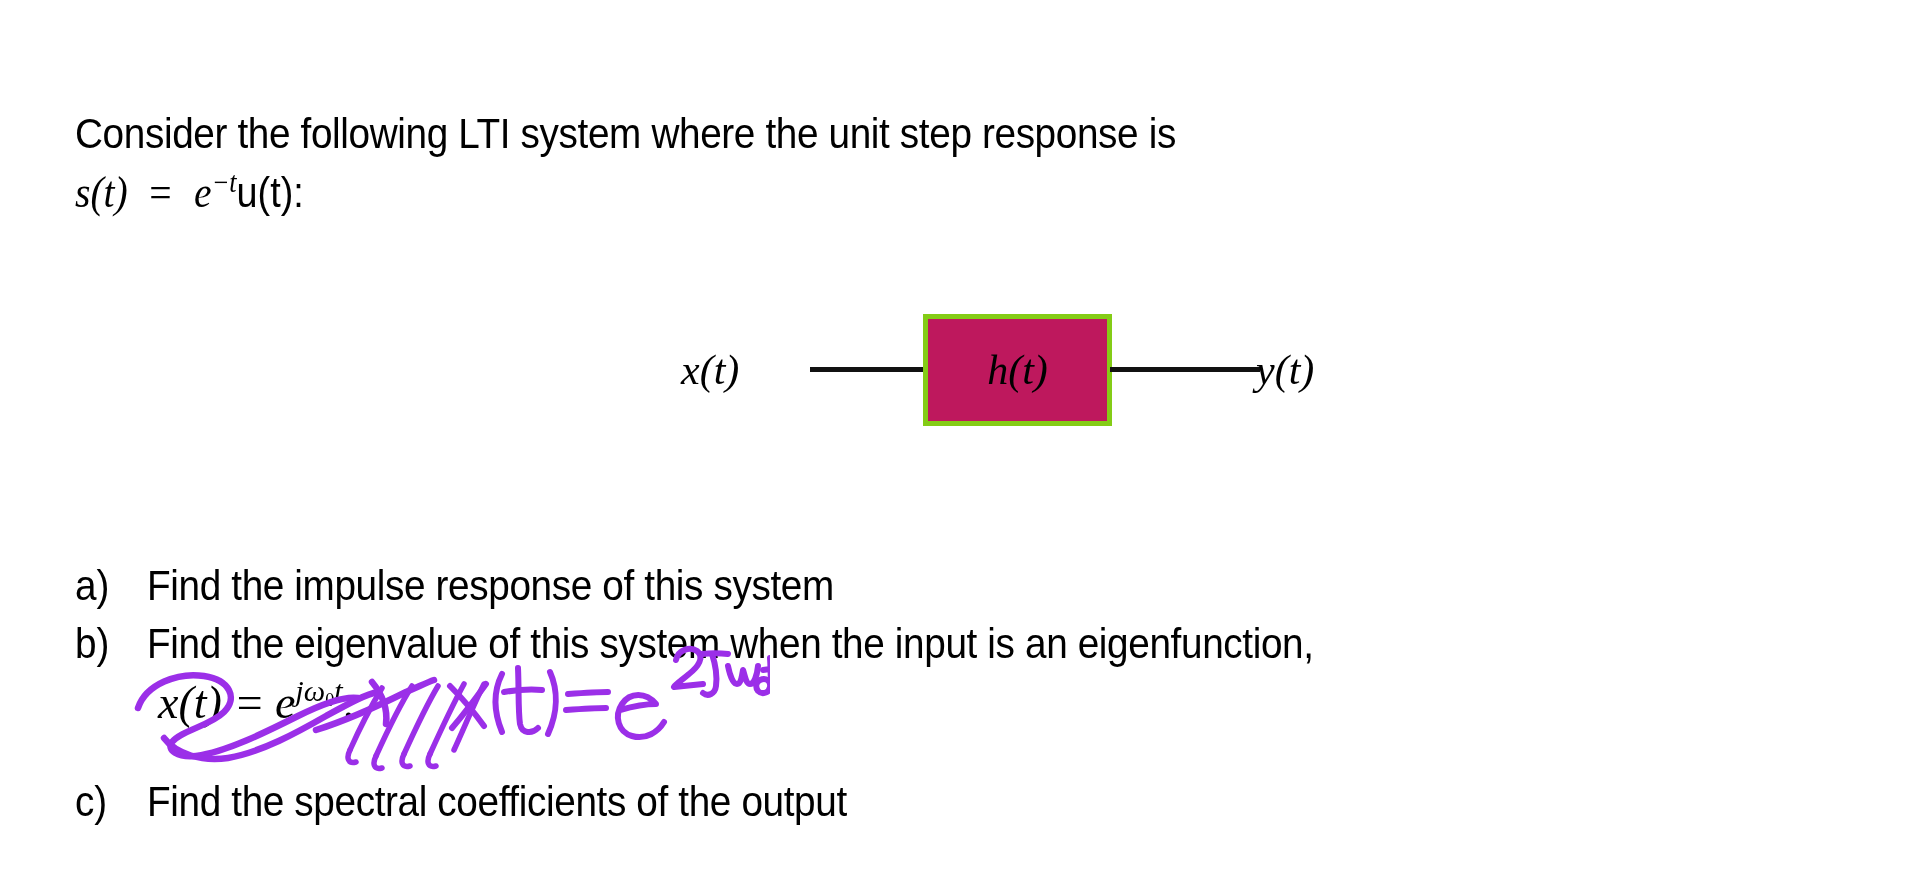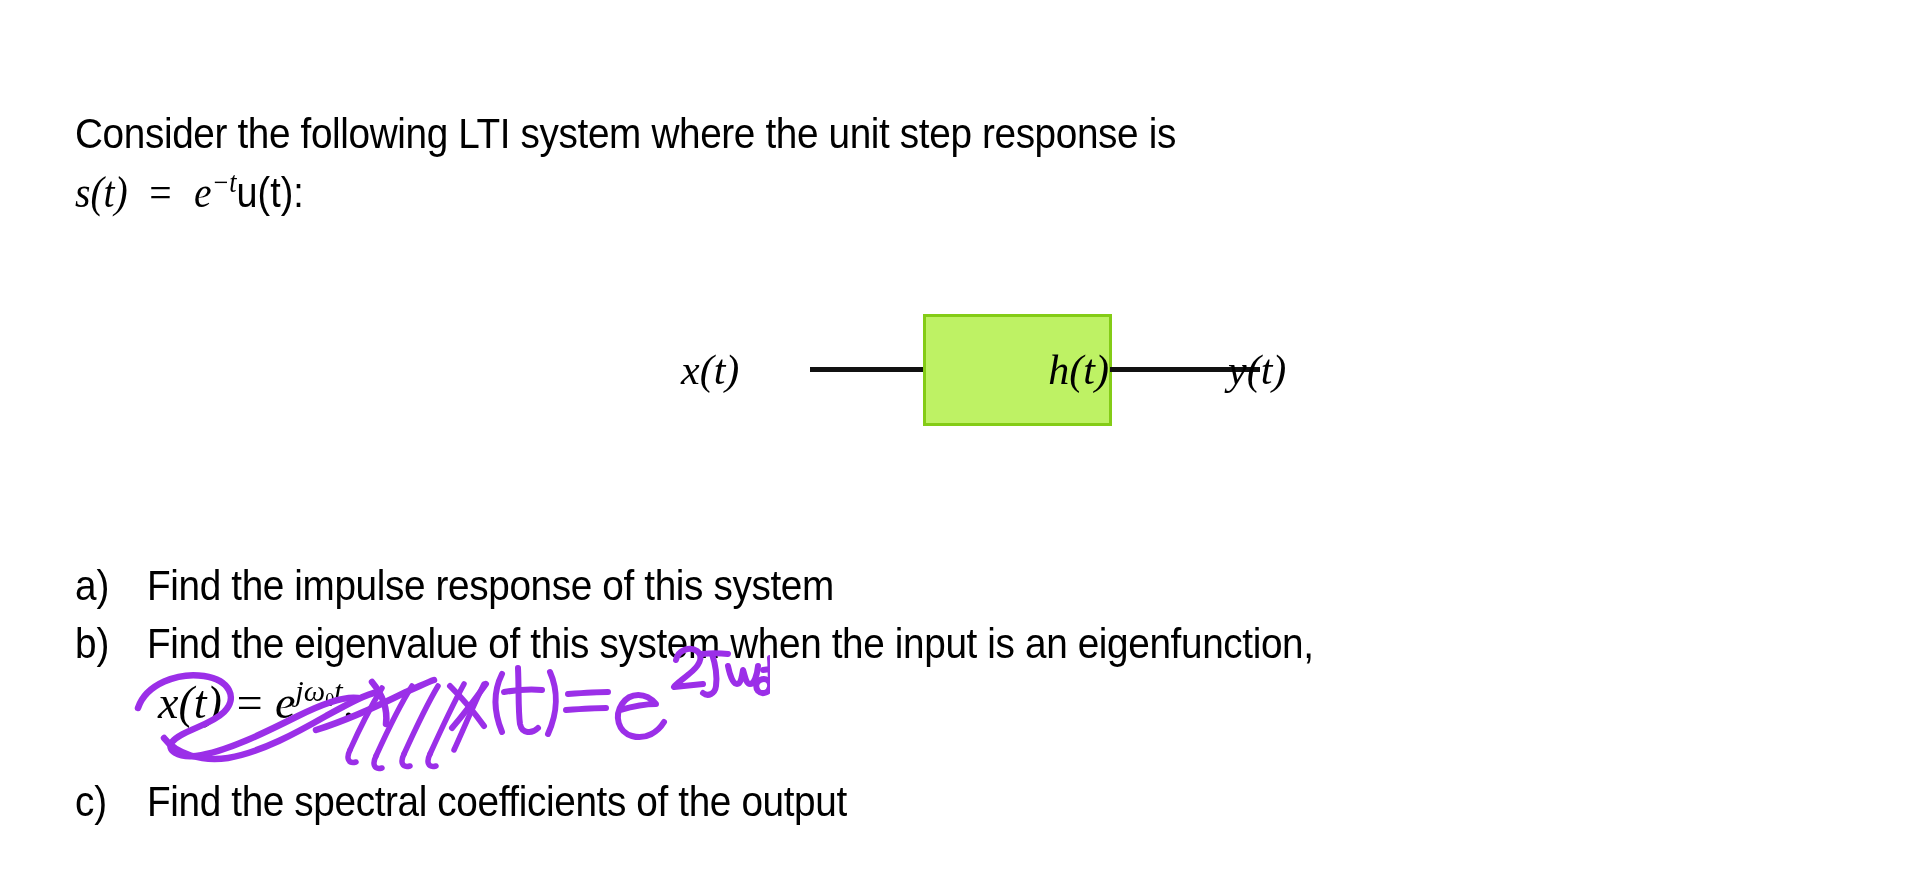--- a/index.html
+++ b/index.html
@@ -68,21 +68,21 @@
     position: absolute;
     left: 41px;
     top: 37px;
     font-family: "Liberation Serif", "DejaVu Serif", serif;
     font-style: italic;
     font-size: 42px;
     white-space: nowrap;
   }
   #yt-label {
     position: absolute;
-    left: 588px;
+    left: 616px;
     top: 37px;
     font-family: "Liberation Serif", "DejaVu Serif", serif;
     font-style: italic;
     font-size: 42px;
     white-space: nowrap;
   }
   #wire-in {
     position: absolute;
     left: 170px;
     top: 58px;
@@ -97,26 +97,26 @@
     width: 150px;
     height: 5px;
     background: #111;
   }
   #sys-box {
     position: absolute;
     left: 283px;
     top: 5px;
     width: 189px;
     height: 112px;
-    border: 3px solid #84cc16;
-    background: #bef264;
+    border: 5px solid #84cc16;
+    background: #be185d;
     box-sizing: border-box;
     display: flex;
     align-items: center;
-    justify-content: flex-end;
+    justify-content: center;
   }
   #ht-label {
     font-family: "Liberation Serif", "DejaVu Serif", serif;
     font-style: italic;
     font-size: 42px;
     color: #000;
   }
 
   
   .q-row {

